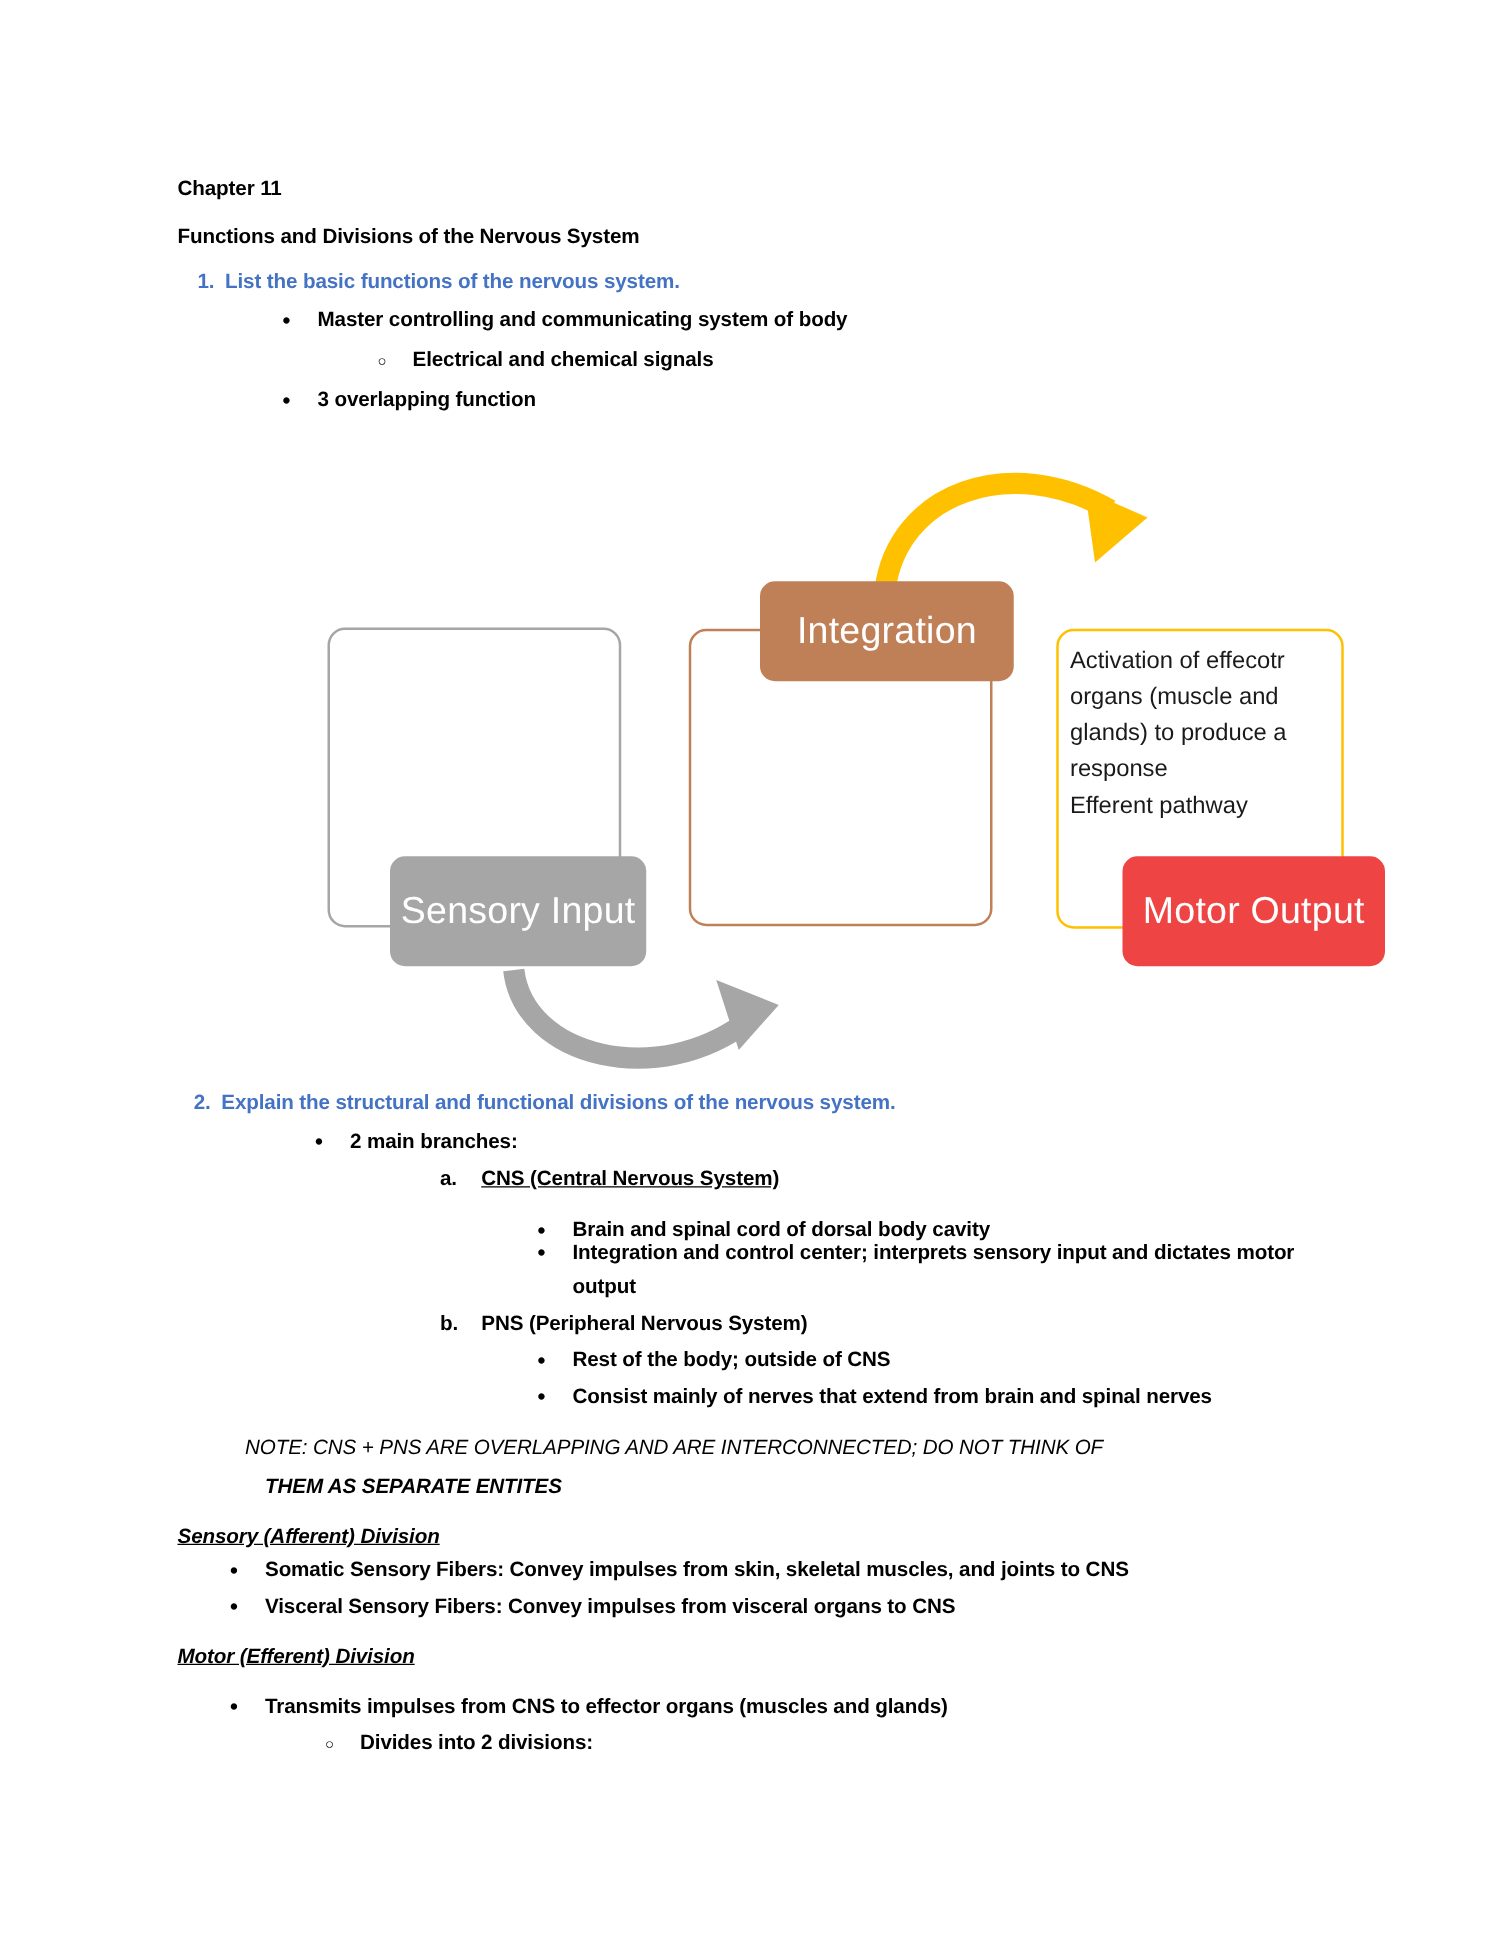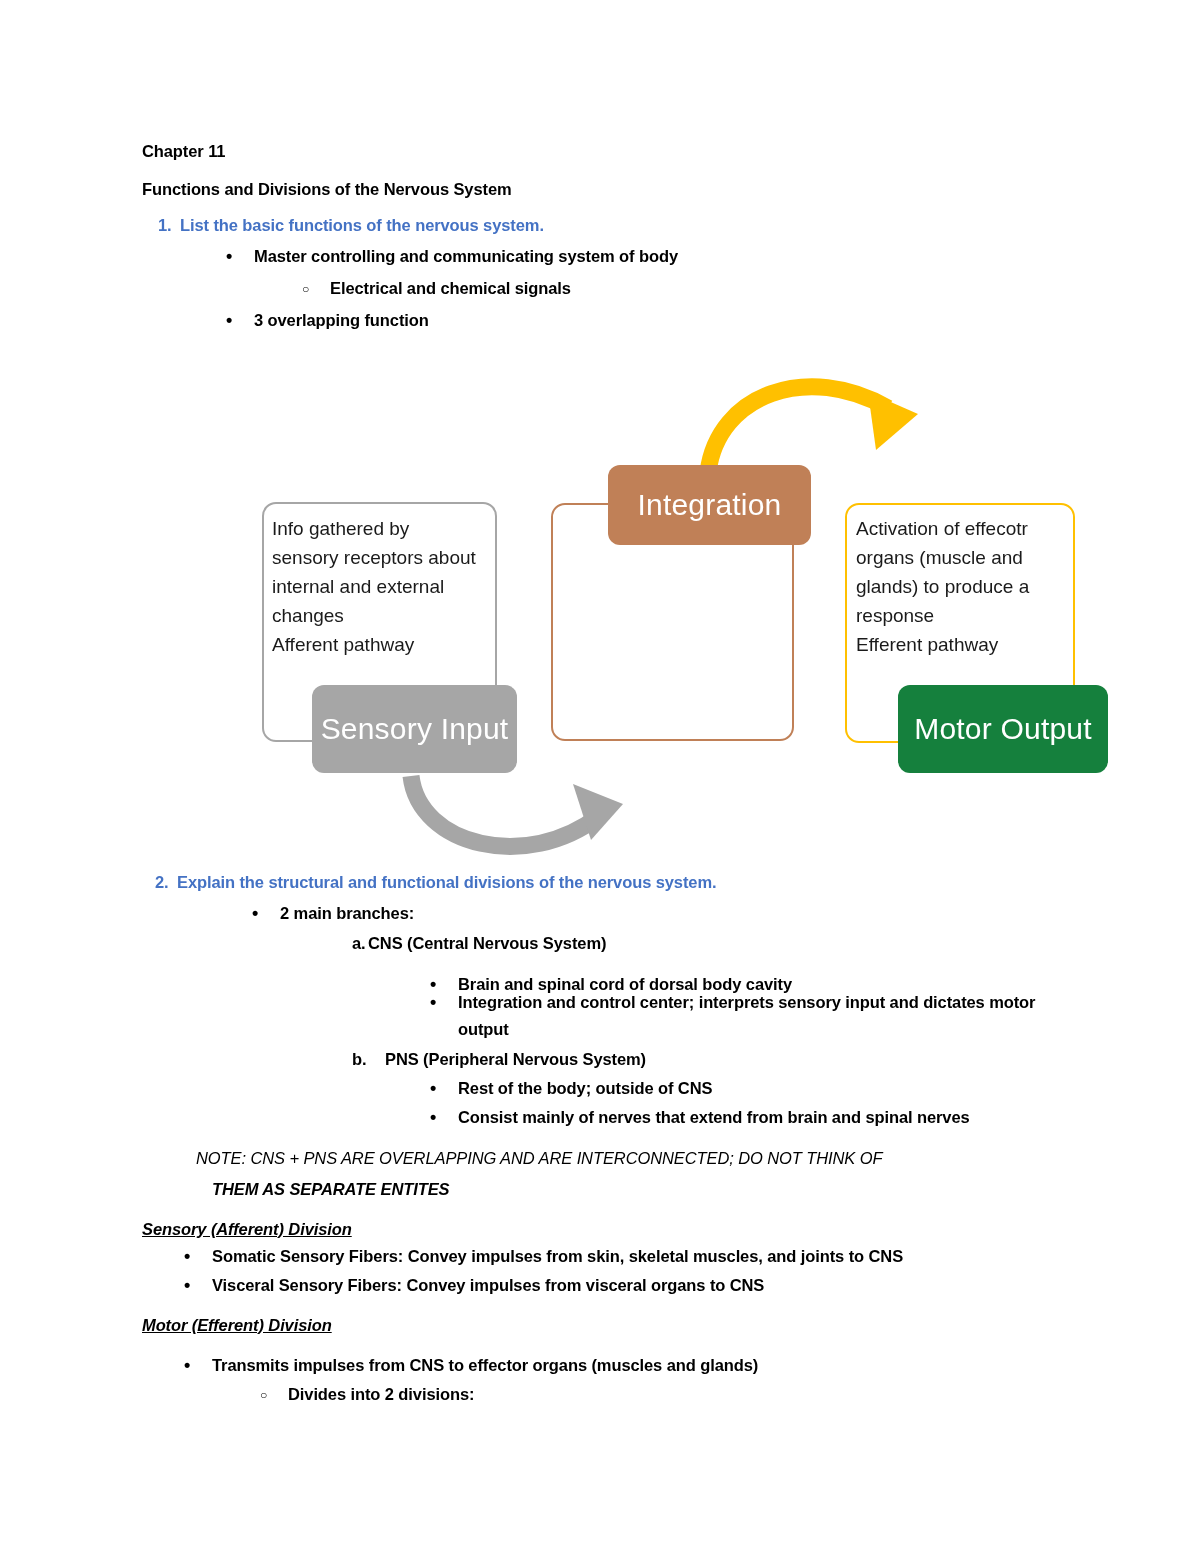--- a/index.html
+++ b/index.html
@@ -87,21 +87,21 @@
     display: flex;
     align-items: center;
     justify-content: center;
     color: #ffffff;
     font-size: 30px;
     font-family: "Liberation Sans", sans-serif;
     letter-spacing: 0.2px;
   }
   .chip-gray   { background: #A6A6A6; }
   .chip-terra  { background: #C08057; }
-  .chip-yellow { background: #15803d; }
+  .chip-yellow { background: #ef4444; }
 
   .arrow-svg {
     position: absolute;
     pointer-events: none;
   }
 </style>
 </head>
 <body>
 
 <div class="page">
@@ -123,27 +123,20 @@
       <path d="M 18 112 C 28 34, 118 2, 198 48" stroke="#FFC000" stroke-width="17" fill="none" stroke-linecap="butt"></path>
       <polygon points="178,32 228,54 186,90" fill="#FFC000"></polygon>
     </svg>
 
     <svg class="arrow-svg" style="left:395px; top:428px;" width="250" height="110" viewBox="0 0 250 110">
       <path d="M 16 8 C 24 78, 132 104, 204 48" stroke="#A6A6A6" stroke-width="17" fill="none" stroke-linecap="butt"></path>
       <polygon points="178,16 228,36 196,72" fill="#A6A6A6"></polygon>
     </svg>
 
     <div class="outline-box ob-gray" style="left:262px; top:162px; width:235px; height:240px;"></div>
-    <div class="box-text" style="left:272px; top:174px; width:230px;">
-      <div>Info gathered by</div>
-      <div>sensory receptors about</div>
-      <div>internal and external</div>
-      <div>changes</div>
-      <div>Afferent pathway</div>
-    </div>
     <div class="label-chip chip-gray" style="left:312px; top:345px; width:205px; height:88px;">
       <span>Sensory Input</span>
     </div>
 
     <div class="outline-box ob-terra" style="left:551px; top:163px; width:243px; height:238px;"></div>
     <div class="label-chip chip-terra" style="left:608px; top:125px; width:203px; height:80px;">
       <span>Integration</span>
     </div>
 
     <div class="outline-box ob-yellow" style="left:845px; top:163px; width:230px; height:240px;"></div>
@@ -159,21 +152,21 @@
     </div>
 
   </div>
 
   <div class="num-marker blue tline" style="left:155px; top:872px;">2.</div>
   <div class="tline blue" style="left:177px; top:872px;">Explain the structural and functional divisions of the nervous system.</div>
 
   <div class="tline bold bullet-dot" style="left:280px; top:903px;">2 main branches:</div>
 
   <div class="tline bold" style="left:352px; top:933px;">a.</div>
-  <div class="tline bold" style="left:368px; top:933px;">CNS (Central Nervous System)</div>
+  <div class="tline bold" style="left:385px; top:933px;text-decoration:underline;">CNS (Central Nervous System)</div>
 
   <div class="tline bold bullet-dot" style="left:458px; top:963px;margin-top:11px;">Brain and spinal cord of dorsal body cavity</div>
 
   <div class="tline bold" style="left:458px; top:992px;">
     <span class="bullet-dot" style="position:relative;"></span><span>Integration and control center; interprets sensory input and dictates motor</span>
   </div>
   <div class="tline bold" style="left:458px; top:1019px;">output</div>
 
   <div class="tline bold" style="left:352px; top:1049px;">b.</div>
   <div class="tline bold" style="left:385px; top:1049px;">PNS (Peripheral Nervous System)</div>

